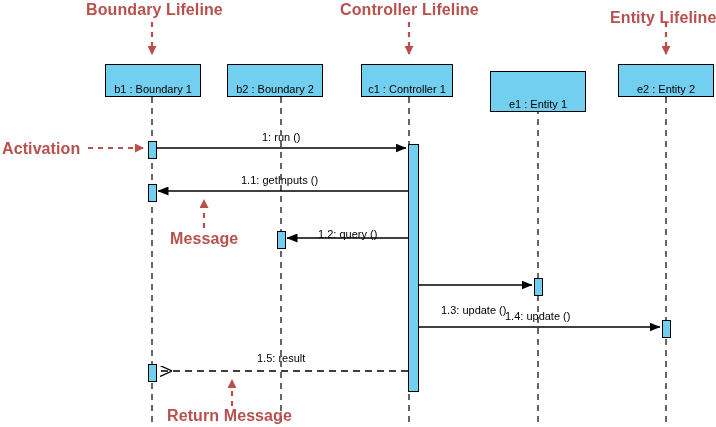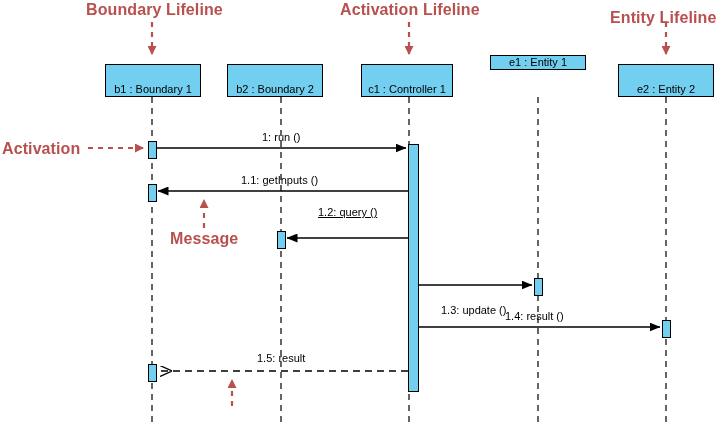--- a/index.html
+++ b/index.html
@@ -112,41 +112,42 @@
 
   <div class="lifeline-box" style="left:105px; top:64px; width:96px; height:33px;">
     <span class="lifeline-label">b1 : Boundary 1</span>
   </div>
   <div class="lifeline-box" style="left:227px; top:64px; width:96px; height:33px;">
     <span class="lifeline-label">b2 : Boundary 2</span>
   </div>
   <div class="lifeline-box" style="left:361px; top:64px; width:92px; height:33px;">
     <span class="lifeline-label">c1 : Controller 1</span>
   </div>
-  <div class="lifeline-box" style="left:490px; top:55px; width:96px; height:15px;">
+  <div class="lifeline-box" style="left:490px; top:71px; width:96px; height:41px;">
     <span class="lifeline-label">e1 : Entity 1</span>
   </div>
   <div class="lifeline-box" style="left:618px; top:64px; width:96px; height:33px;">
     <span class="lifeline-label">e2 : Entity 2</span>
   </div>
 
   <div class="activation" style="left:148px; top:141px; width:9px; height:18px;"></div>
   <div class="activation" style="left:148px; top:184px; width:9px; height:18px;"></div>
   <div class="activation" style="left:148px; top:364px; width:9px; height:18px;"></div>
   <div class="activation" style="left:277px; top:231px; width:9px; height:18px;"></div>
   <div class="activation" style="left:408px; top:144px; width:11px; height:248px;"></div>
   <div class="activation" style="left:534px; top:278px; width:9px; height:18px;"></div>
   <div class="activation" style="left:662px; top:320px; width:9px; height:18px;"></div>
 
   <div class="msg-label" style="left:262px; top:131px;">1: run ()</div>
   <div class="msg-label" style="left:241px; top:174px;">1.1: getInputs ()</div>
-  <div class="msg-label" style="left:318px; top:206px;text-decoration:underline;">1.2: query ()</div>
+  <div class="msg-label" style="left:318px; top:228px;">1.2: query ()</div>
   <div class="msg-label" style="left:441px; top:268px;margin-top:36px;">1.3: update ()</div>
-  <div class="msg-label" style="left:505px; top:310px;">1.4: result ()</div>
+  <div class="msg-label" style="left:505px; top:310px;">1.4: update ()</div>
   <div class="msg-label" style="left:257px; top:352px;">1.5: result</div>
 
   <div class="annot" style="left:86px; top:1px;">Boundary Lifeline</div>
-  <div class="annot" style="left:340px; top:1px;">Activation Lifeline</div>
+  <div class="annot" style="left:340px; top:1px;">Controller Lifeline</div>
   <div class="annot" style="left:610px; top:0px;margin-top:9px;">Entity Lifeline</div>
   <div class="annot" style="left:2px; top:140px;">Activation</div>
   <div class="annot" style="left:170px; top:230px;">Message</div>
+  <div class="annot" style="left:167px; top:407px;">Return Message</div>
 
 </div>
 
 </body></html>

